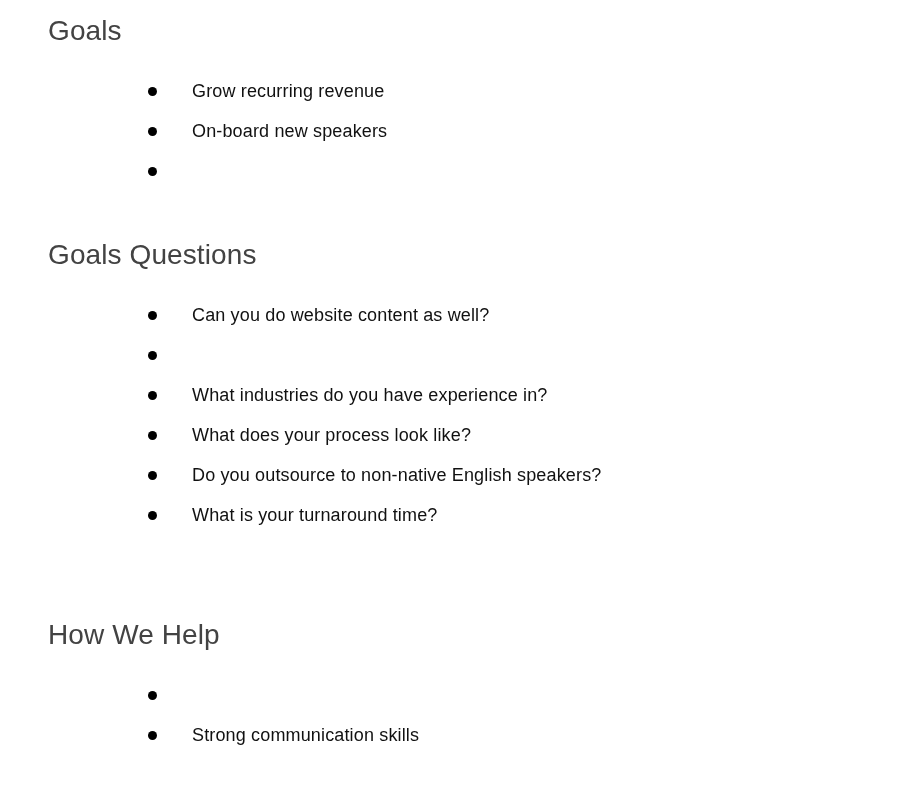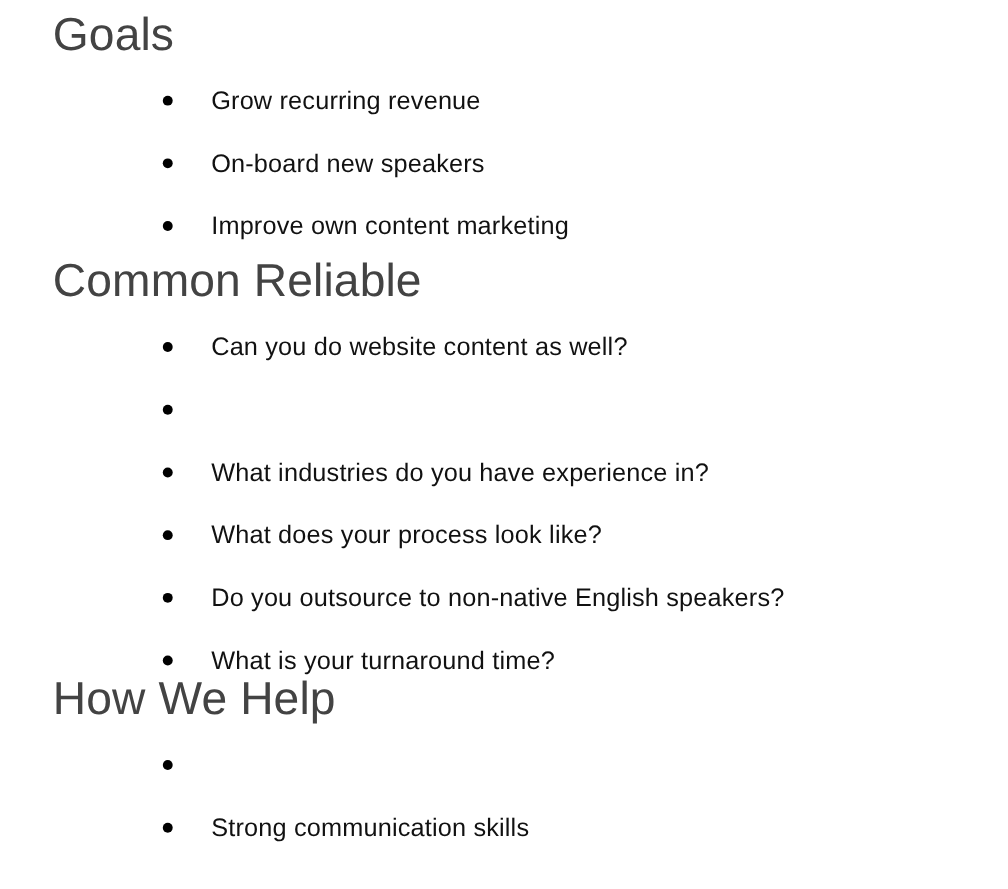--- a/index.html
+++ b/index.html
@@ -21,45 +21,44 @@
     background: #ffffff;
     box-sizing: border-box;
     padding: 0;
   }
   .section {
     margin: 0;
     padding: 0;
   }
   .section-heading {
     color: #434343;
-    font-size: 42px;
+    font-size: 28px;
     font-weight: 400;
     line-height: 38px;
     letter-spacing: 0.1px;
     margin: 0;
     padding: 0;
     white-space: nowrap;
   }
   .bullet-list {
     list-style: none;
     margin: 0;
     padding: 0;
   }
   .bullet-item {
     position: relative;
     display: block;
     height: 40px;
     line-height: 40px;
     padding-left: 144px;
     color: #111111;
-    font-size: 23px;
+    font-size: 18px;
     font-weight: 400;
     letter-spacing: 0.15px;
     white-space: nowrap;
-    margin-top: 17px;
   }
   .bullet-marker {
     position: absolute;
     left: 100px;
     top: 50%;
     width: 9px;
     height: 9px;
     margin-top: -4px;
     background: #000000;
     border-radius: 50%;
@@ -90,27 +89,26 @@
       <li class="bullet-item">
         <span class="bullet-marker"></span>
         <span class="bullet-text">Grow recurring revenue</span>
       </li>
       <li class="bullet-item">
         <span class="bullet-marker"></span>
         <span class="bullet-text">On-board new speakers</span>
       </li>
       <li class="bullet-item">
         <span class="bullet-marker"></span>
-        <span class="bullet-text">Improve own content marketing</span>
       </li>
     </ul>
   </section>
 
   <section class="section" id="section-questions">
-    <h2 class="section-heading">Common Reliable</h2>
+    <h2 class="section-heading">Goals Questions</h2>
     <ul class="bullet-list">
       <li class="bullet-item">
         <span class="bullet-marker"></span>
         <span class="bullet-text">Can you do website content as well?</span>
       </li>
       <li class="bullet-item">
         <span class="bullet-marker"></span>
       </li>
       <li class="bullet-item">
         <span class="bullet-marker"></span>

